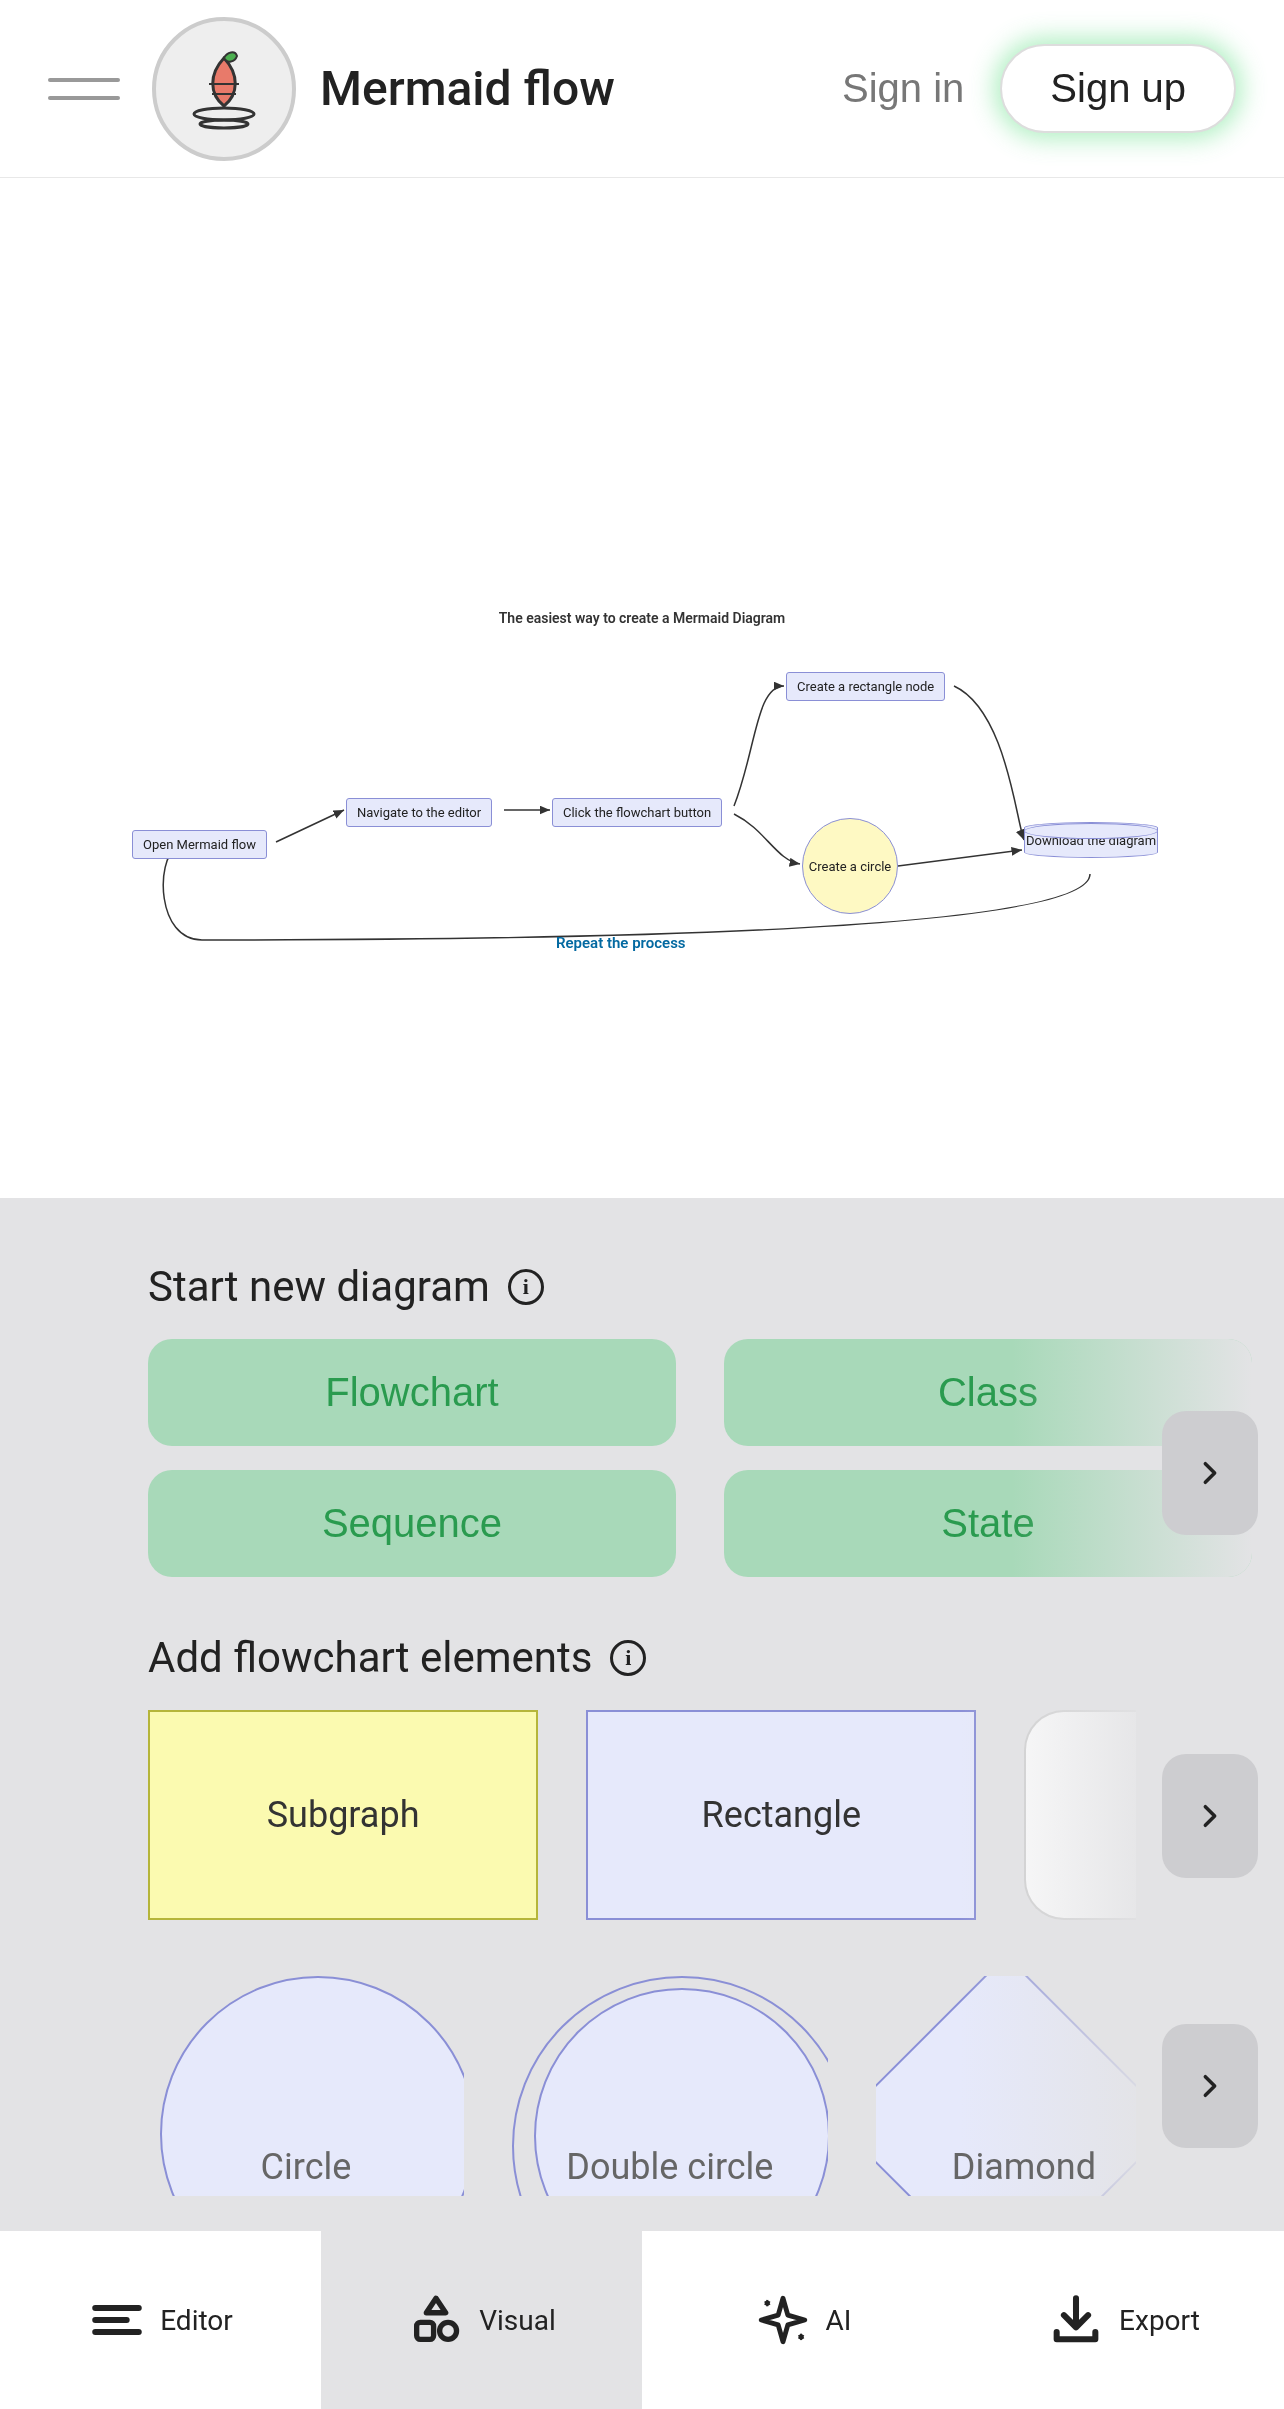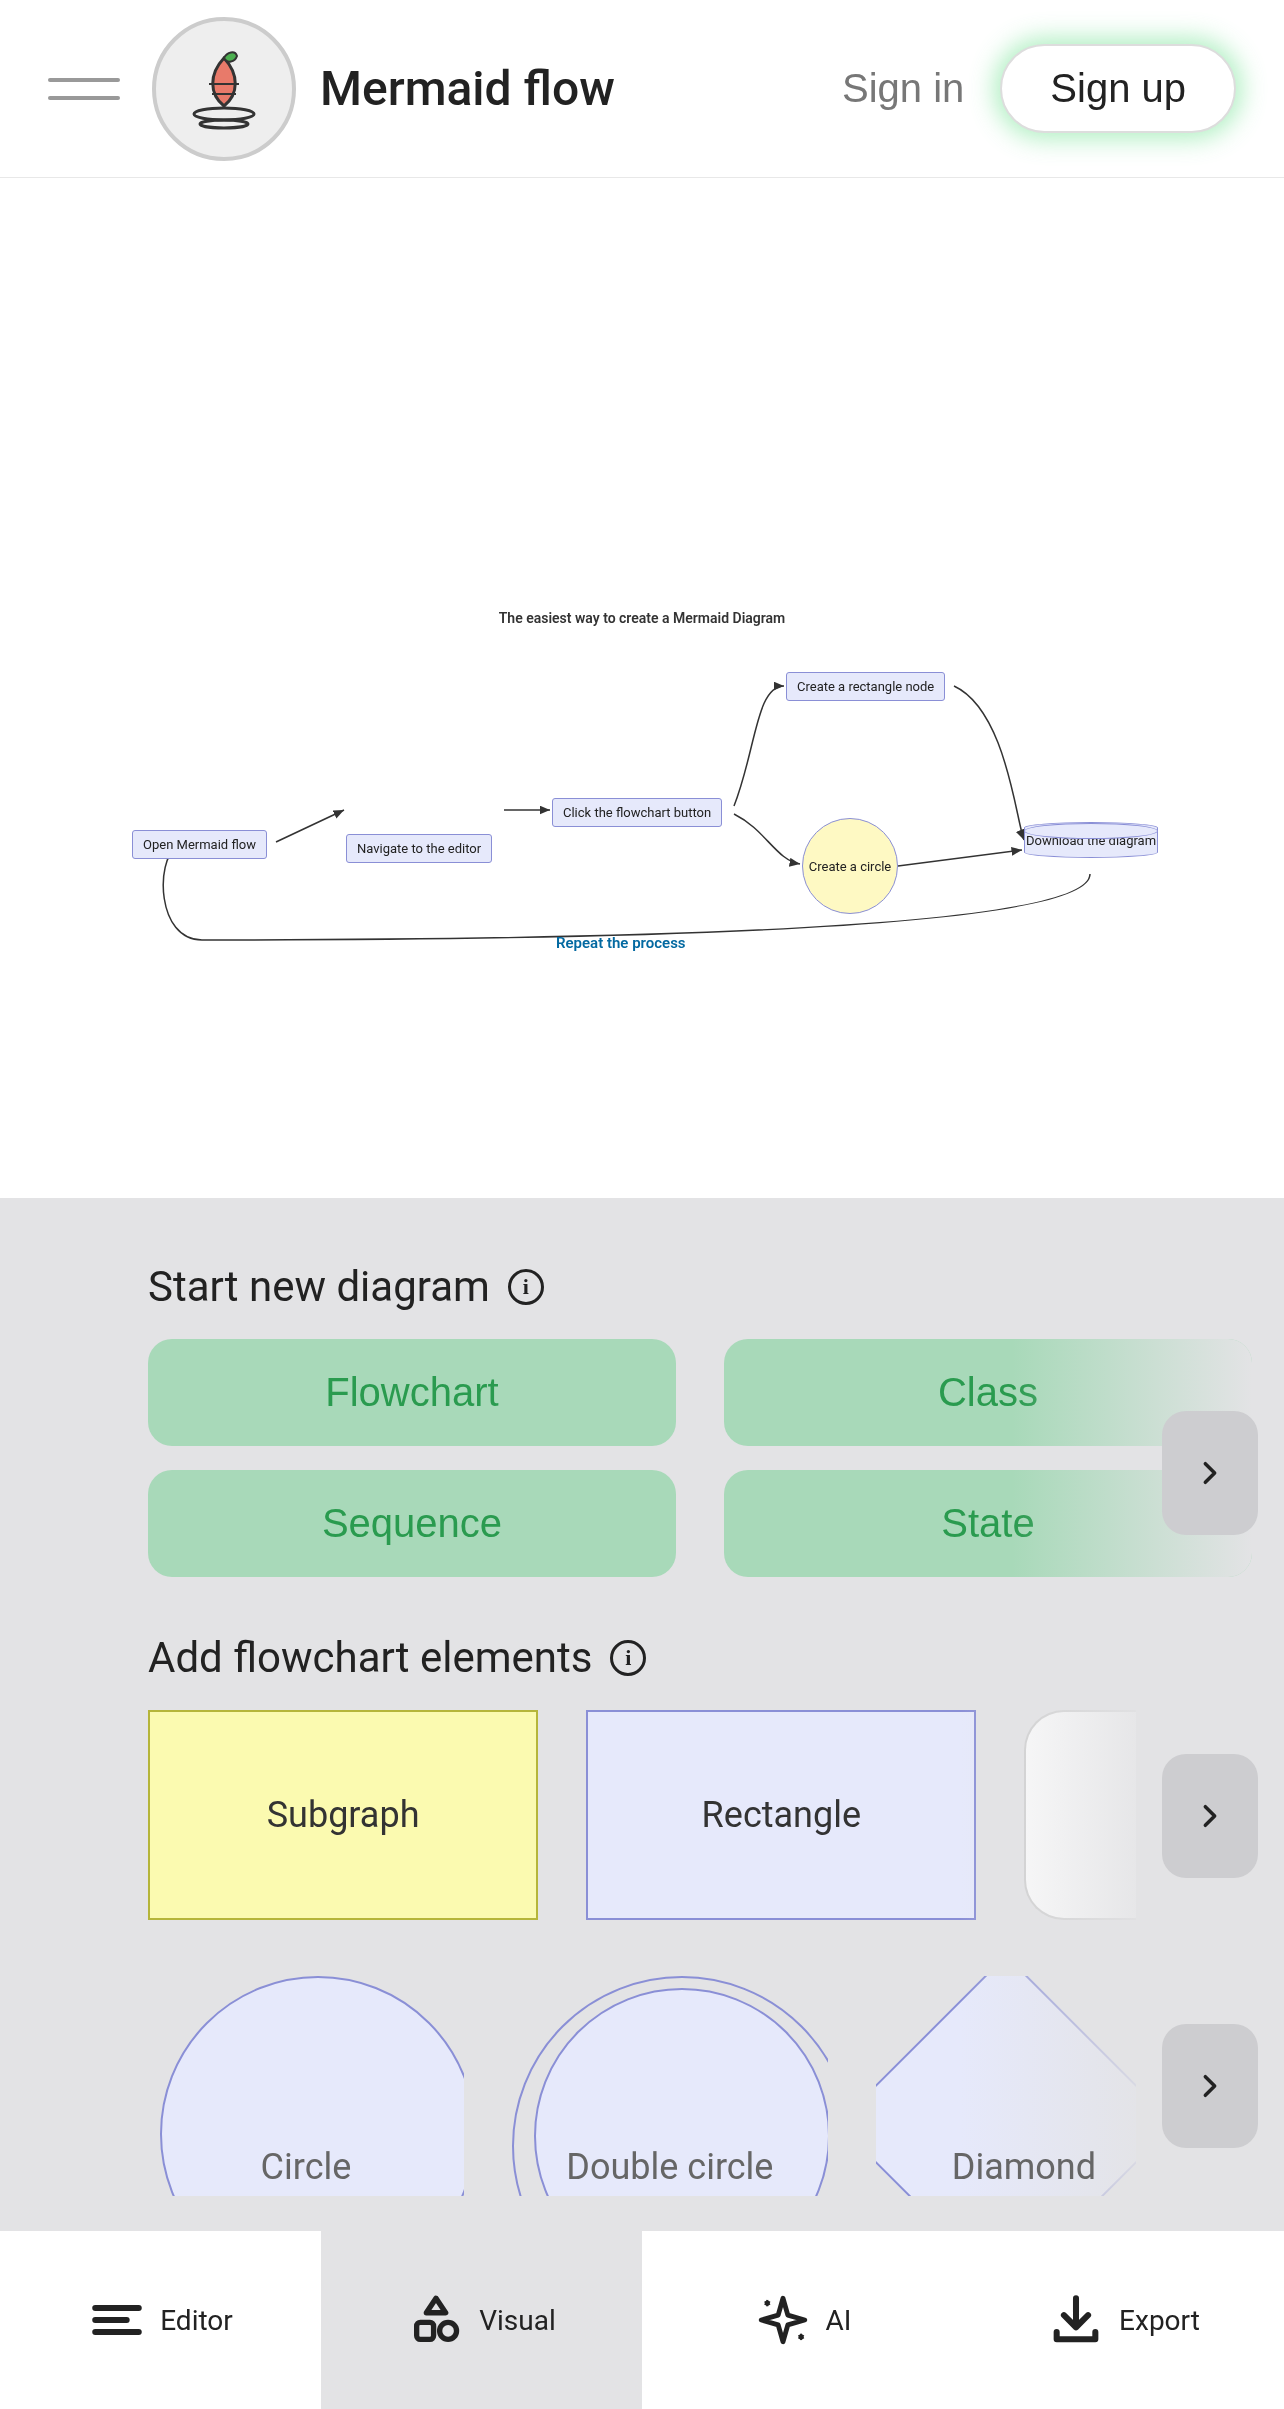--- a/index.html
+++ b/index.html
@@ -60,21 +60,21 @@
 .scroll-btn.shapes2-scroll { right: -122px; top: 48px; }
 
 
 .bottom-tabs { position: absolute; bottom: 0; left: 0; right: 0; display: flex; height: 178px; }
 .tab { flex: 1; display: flex; align-items: center; justify-content: center; gap: 14px; font-size: 28px; color: #222; background: #fff; cursor: pointer; }
 .tab.inactive { background: #e3e3e5; }
 .tab-icon { width: 58px; height: 58px; }
 
 
 .n1 { left: 36px; top: 200px; } 
-.n2 { left: 250px; top: 168px; margin-top: 36px; }
+.n2 { left: 250px; top: 168px; }
 .n3 { left: 456px; top: 168px; }
 .n4 { left: 690px; top: 42px; }
 .n5 { left: 706px; top: 188px; width: 96px; height: 96px; }
 .n6 { left: 928px; top: 192px; width: 134px; height: 36px; }
 .repeat-lbl { left: 460px; top: 304px; }
 </style>
 </head>
 <body>
 
 <div class="header">

